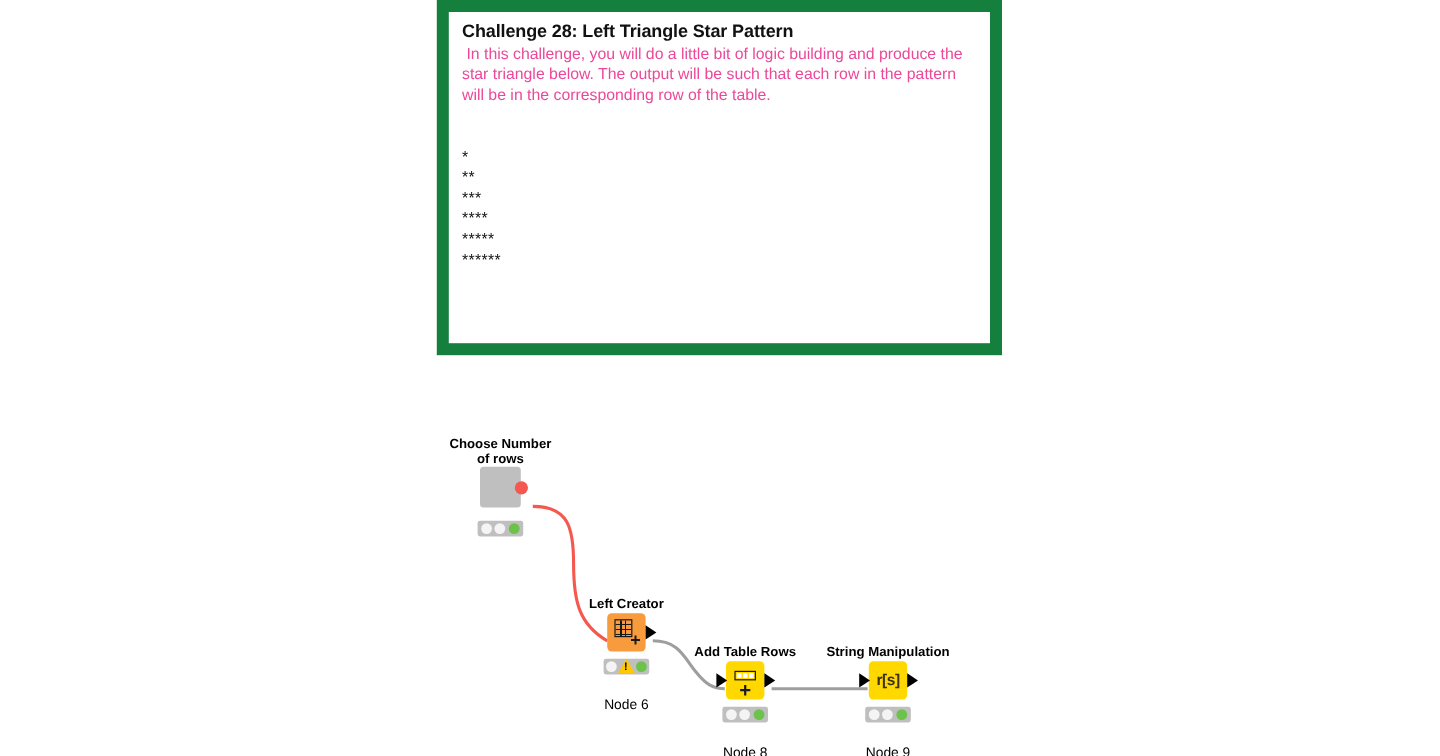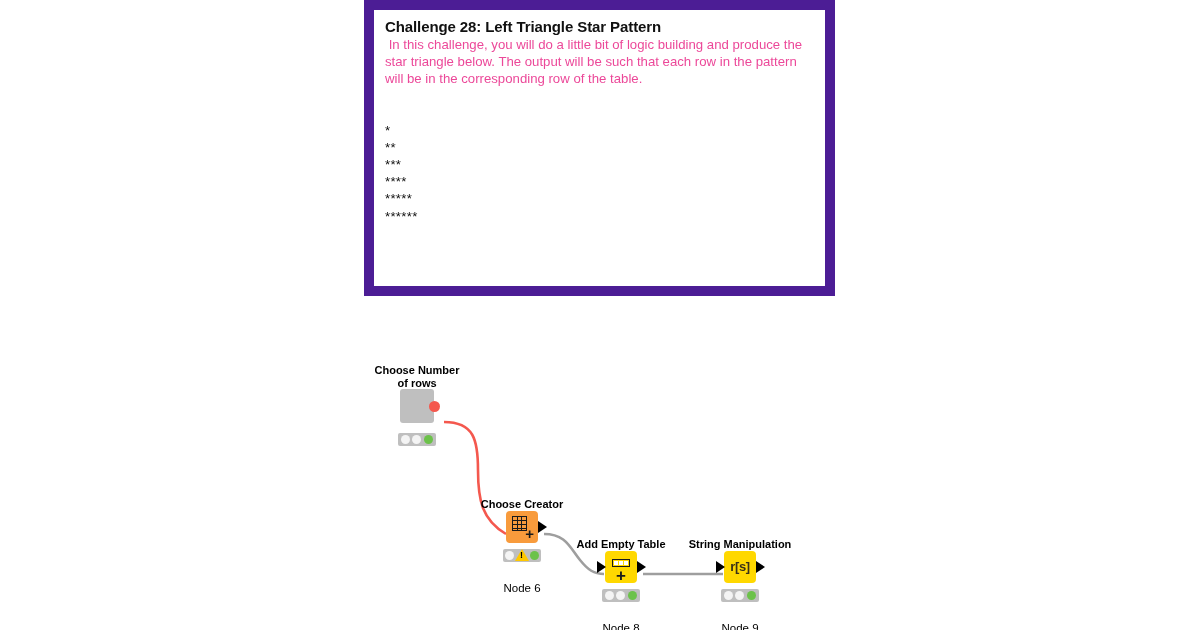--- a/index.html
+++ b/index.html
@@ -16,21 +16,21 @@
   }
 
   
   #challenge-card {
     position: absolute;
     left: 364px;
     top: 0px;
     width: 471px;
     height: 296px;
     box-sizing: border-box;
-    border: 10px solid #4c1d95;
+    border: 10px solid #15803d;
     background: #ffffff;
   }
   #challenge-inner {
     padding: 8px 12px 0 11px;
   }
   #challenge-title {
     font-size: 15px;
     font-weight: bold;
     color: #111111;
     line-height: 17px;
@@ -266,38 +266,38 @@
       </div>
     </div>
     <div class="status-bar">
       <span class="status-dot white"></span>
       <span class="status-dot white"></span>
       <span class="status-dot green"></span>
     </div>
   </div>
 
   <div class="node" style="left:522px; top:498px;">
-    <div class="node-title">Choose Creator</div>
+    <div class="node-title">Left Creator</div>
     <div class="node-body-wrap">
       <div class="node-box orange">
         <span class="icon-table"></span>
         <span class="icon-plus">+</span>
         <span class="port out"></span>
       </div>
     </div>
     <div class="status-bar">
       <span class="status-dot white"></span>
       <span class="status-warn"></span>
       <span class="status-dot green"></span>
     </div>
     <div class="node-id">Node 6</div>
   </div>
 
   <div class="node" style="left:621px; top:538px;">
-    <div class="node-title">Add Empty Table</div>
+    <div class="node-title">Add Table Rows</div>
     <div class="node-body-wrap">
       <div class="node-box yellow">
         <span class="icon-rows">
           <i></i>
             <i></i>
             <i></i>
         </span>
         <span class="icon-plus-rows">+</span>
         <span class="port in"></span>
         <span class="port out"></span>

